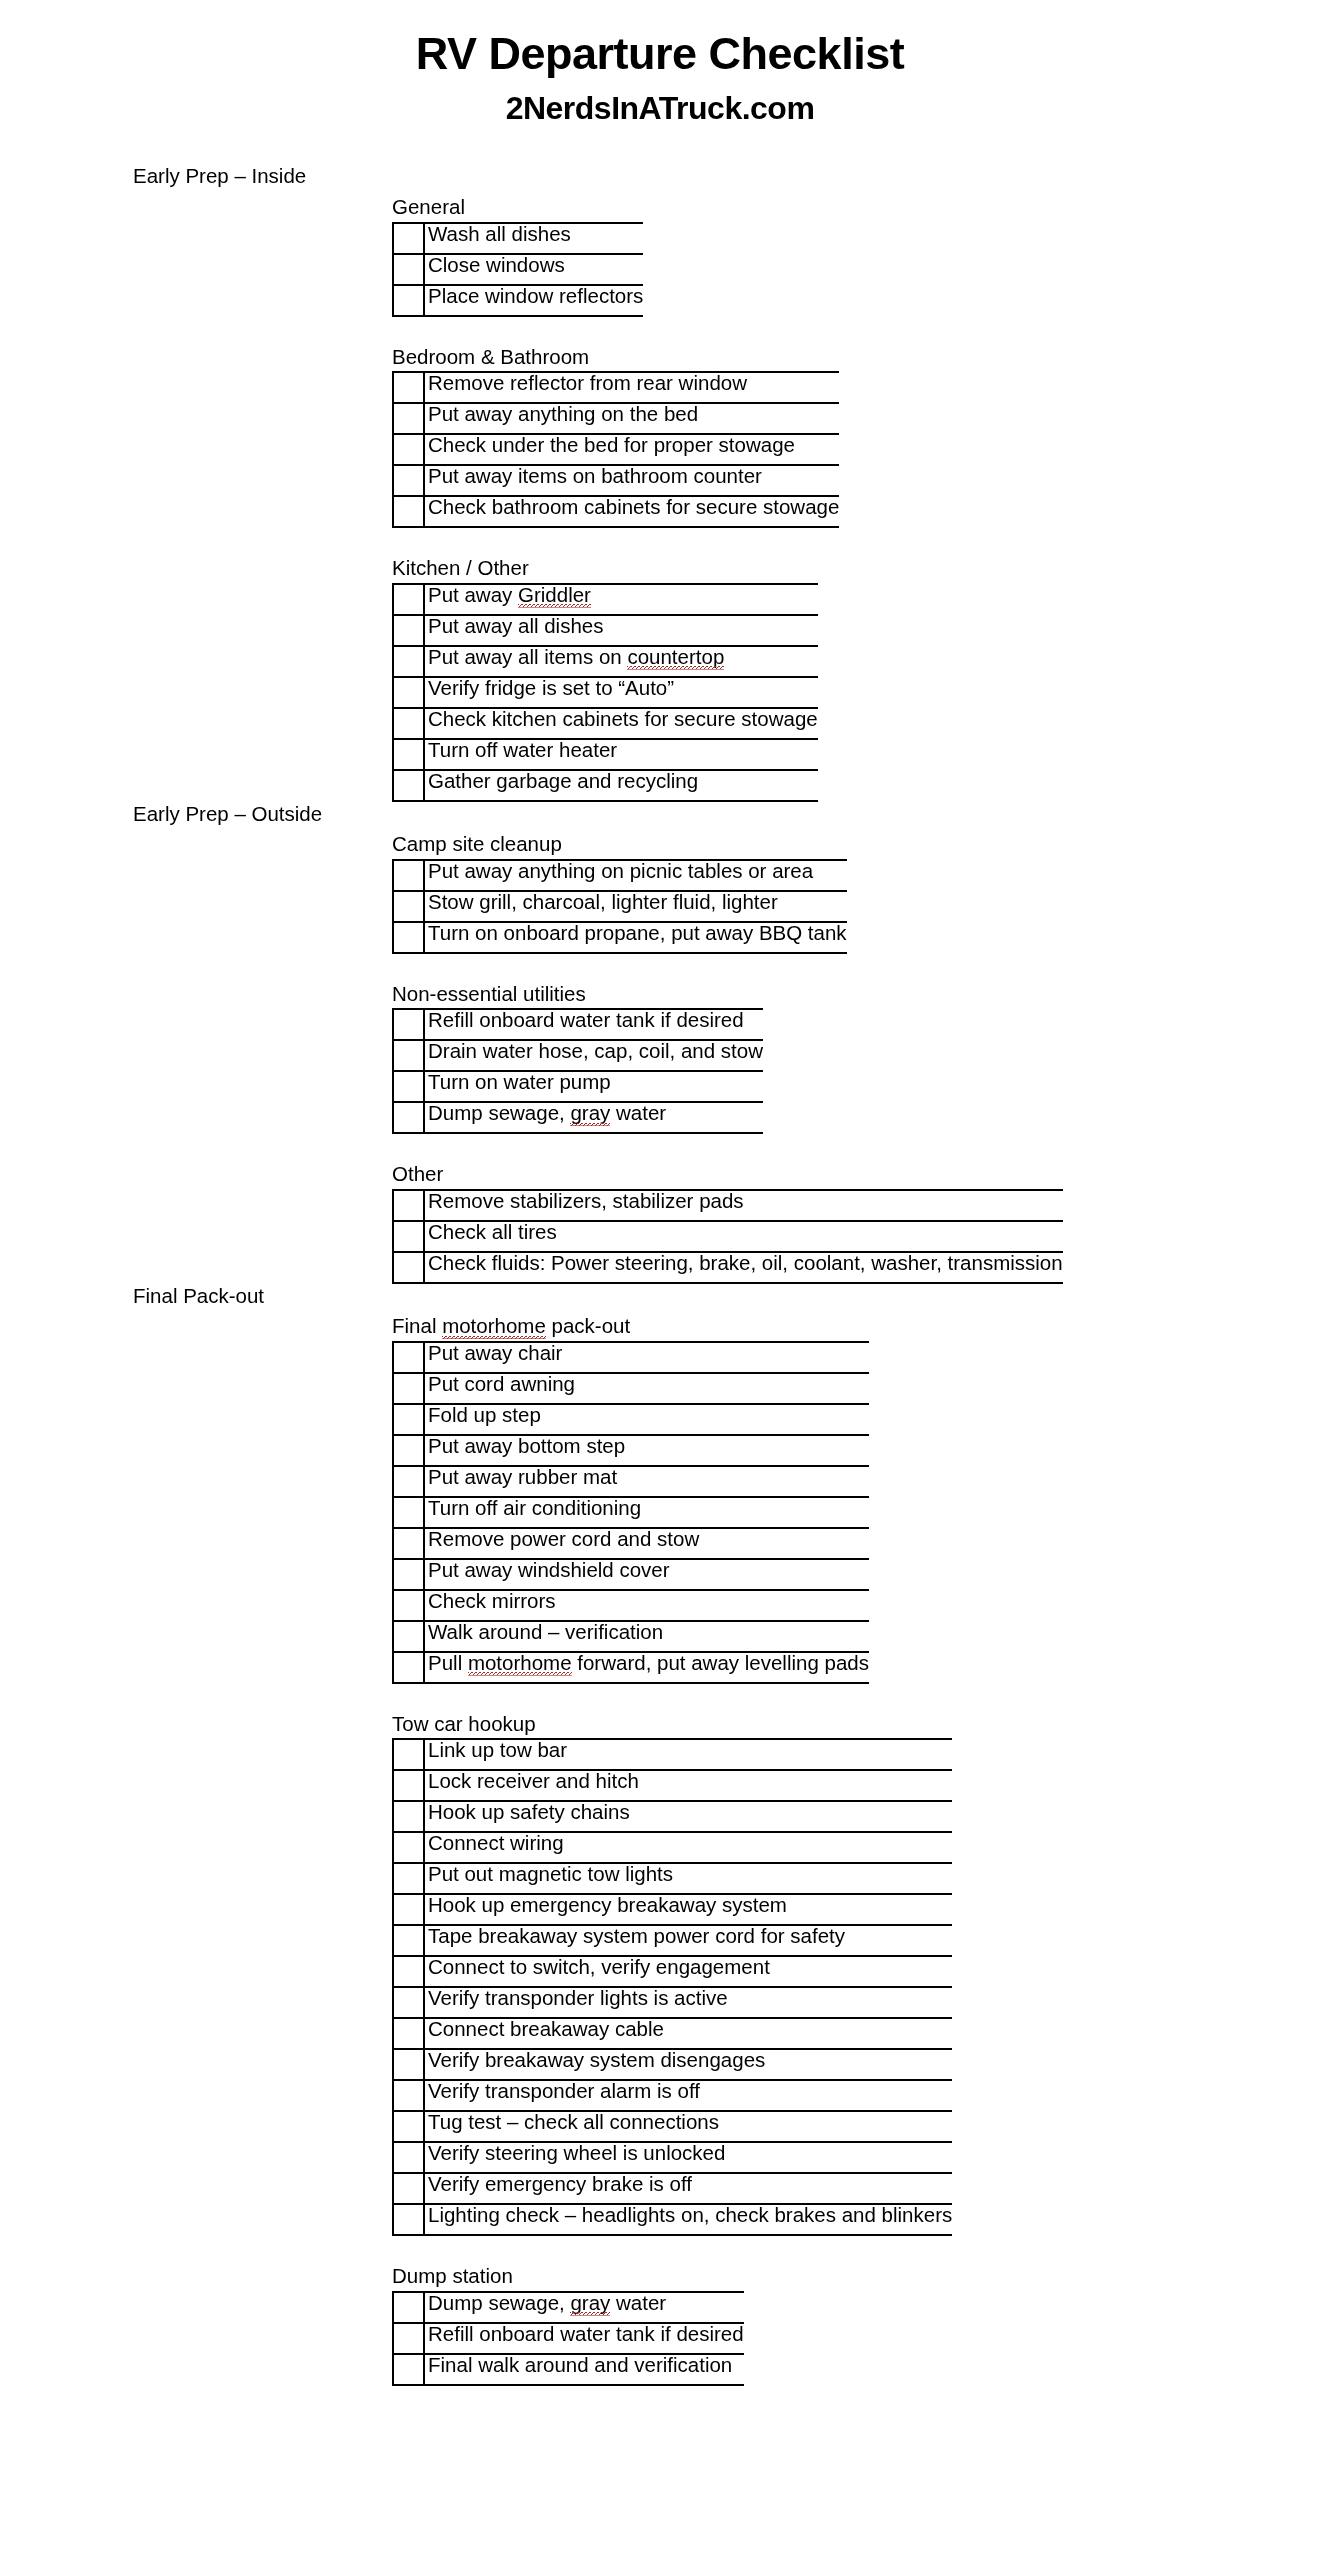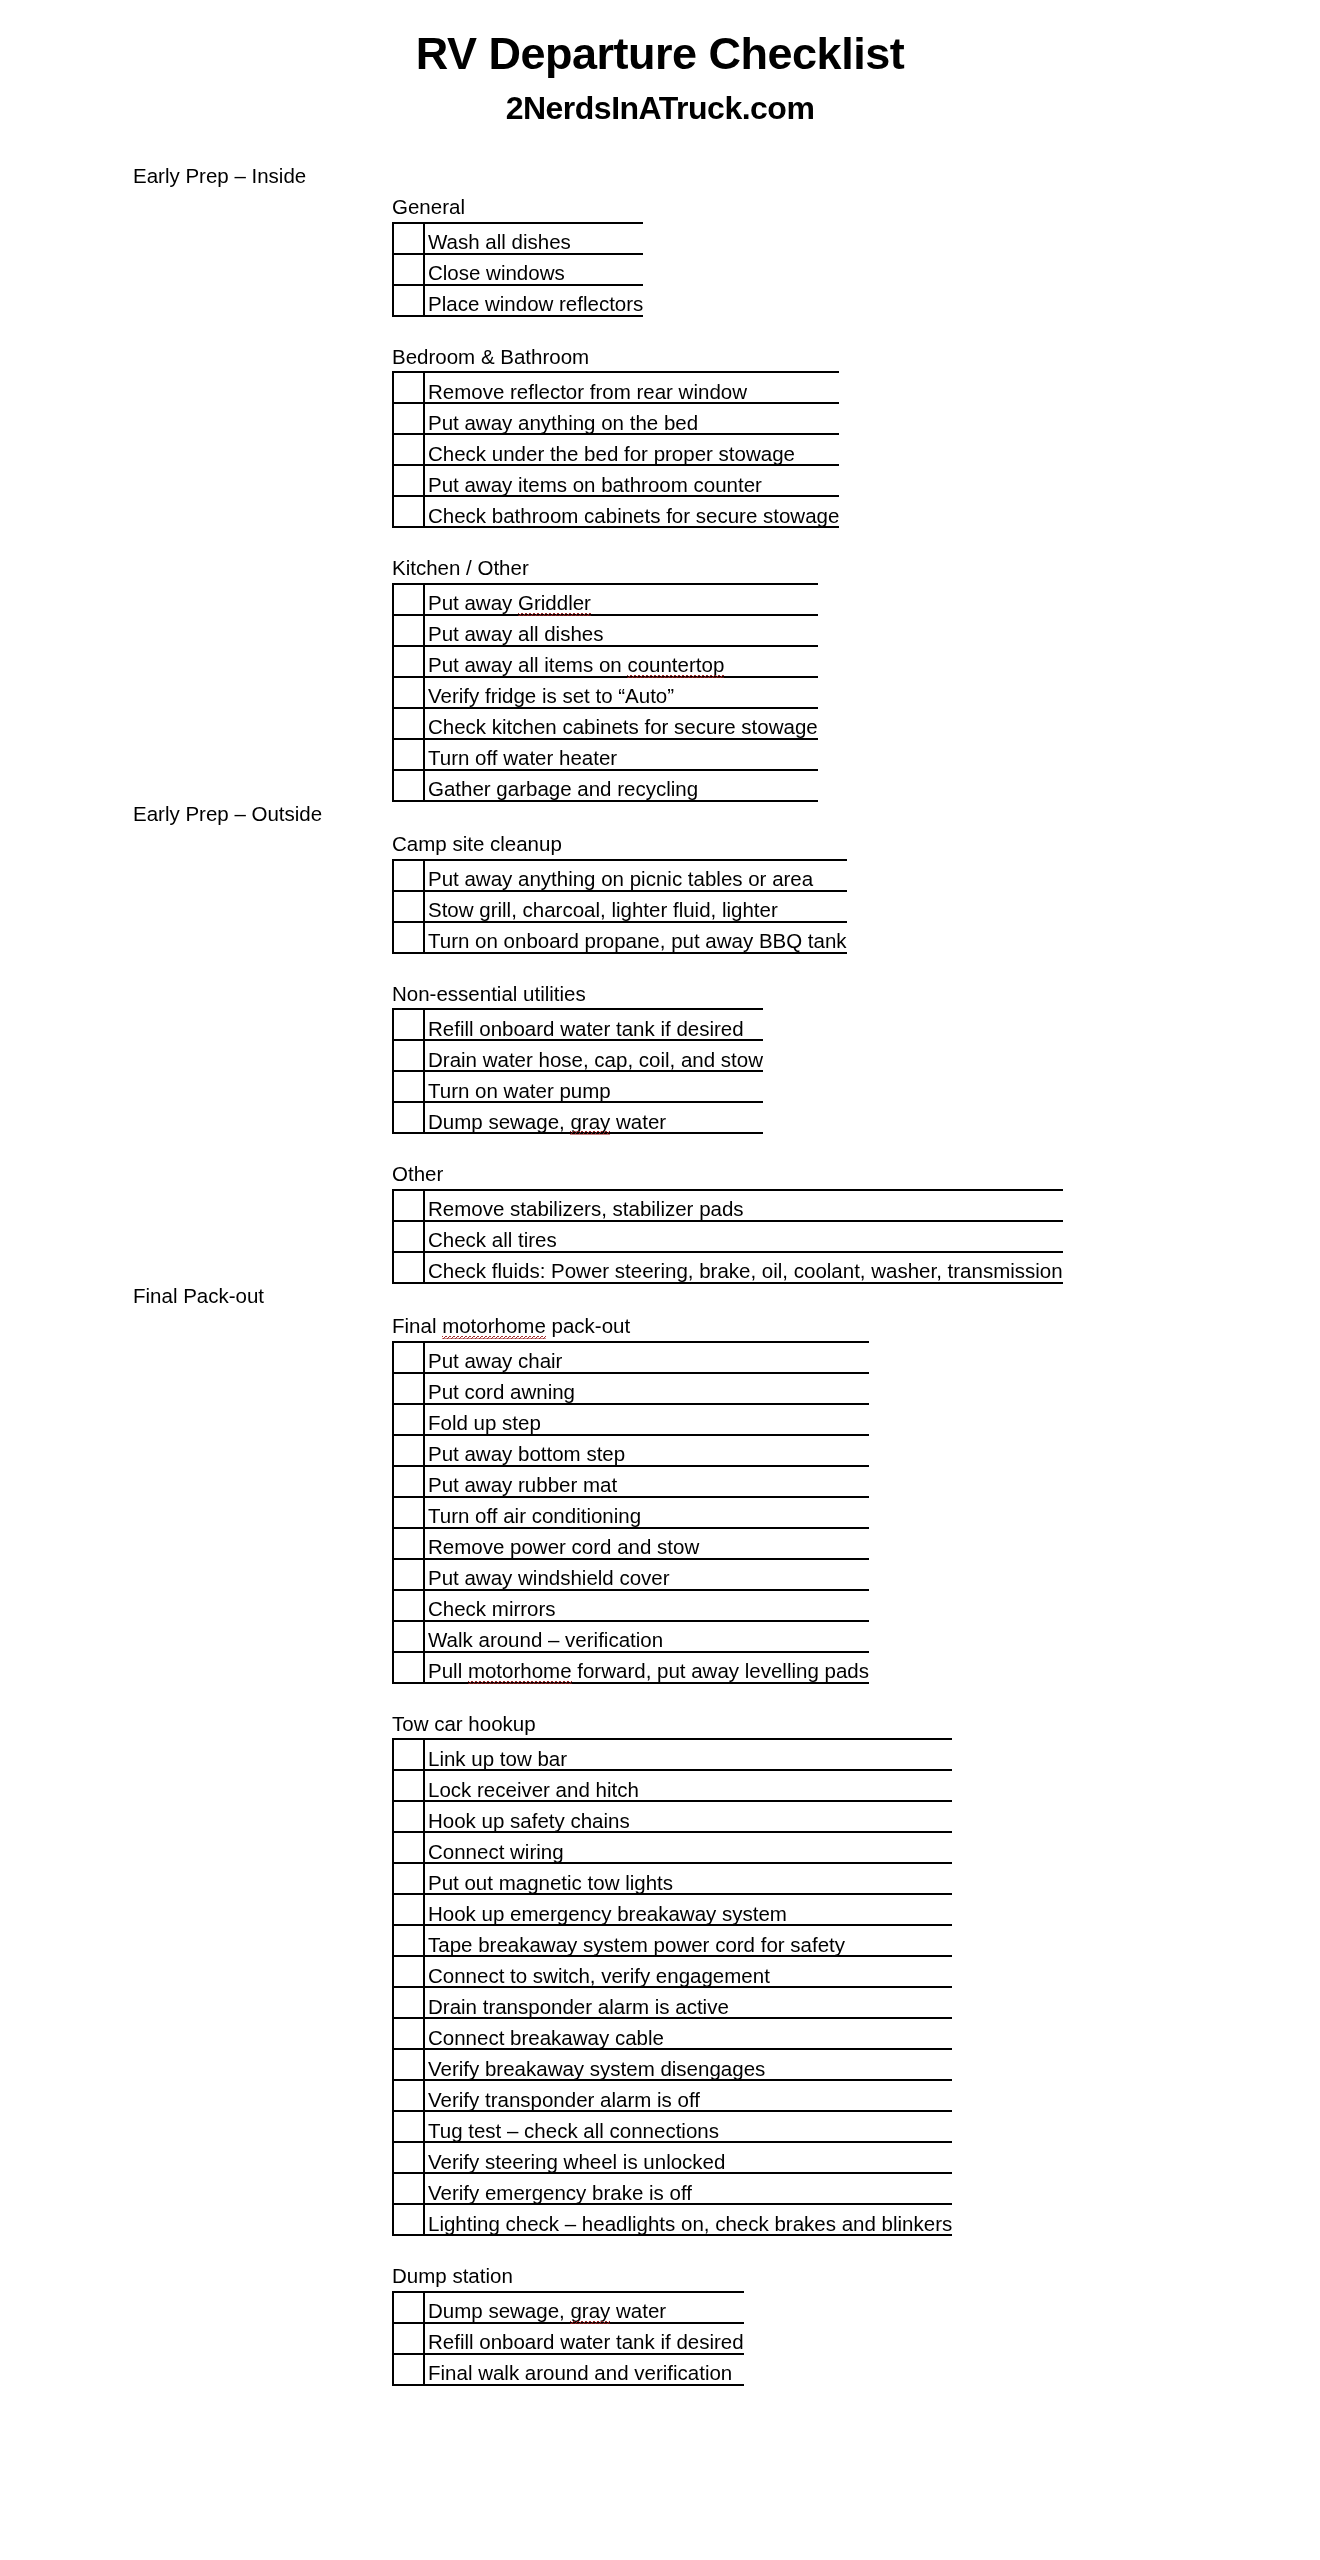--- a/index.html
+++ b/index.html
@@ -77,21 +77,21 @@
     white-space: nowrap;
   }
 
   
   .items {
     border-top: 2px solid #000;
     width: max-content;
   }
   .item {
     display: flex;
-    align-items: flex-end;
+    align-items: flex-start;
     border-bottom: 2px solid #000;
     height: 29px;
   }
   .checkbox {
     width: 33px;
     height: 29px;
     box-sizing: border-box;
     border-left: 2px solid #000;
     border-right: 2px solid #000;
     flex: 0 0 auto;
@@ -369,21 +369,21 @@
               <div class="item">
                 <span class="checkbox"></span>
                 <span class="item-label">Tape breakaway system power cord for safety</span>
               </div>
               <div class="item">
                 <span class="checkbox"></span>
                 <span class="item-label">Connect to switch, verify engagement</span>
               </div>
               <div class="item">
                 <span class="checkbox"></span>
-                <span class="item-label">Drain transponder alarm is active</span>
+                <span class="item-label">Verify transponder lights is active</span>
               </div>
               <div class="item">
                 <span class="checkbox"></span>
                 <span class="item-label">Connect breakaway cable</span>
               </div>
               <div class="item">
                 <span class="checkbox"></span>
                 <span class="item-label">Verify breakaway system disengages</span>
               </div>
               <div class="item">

